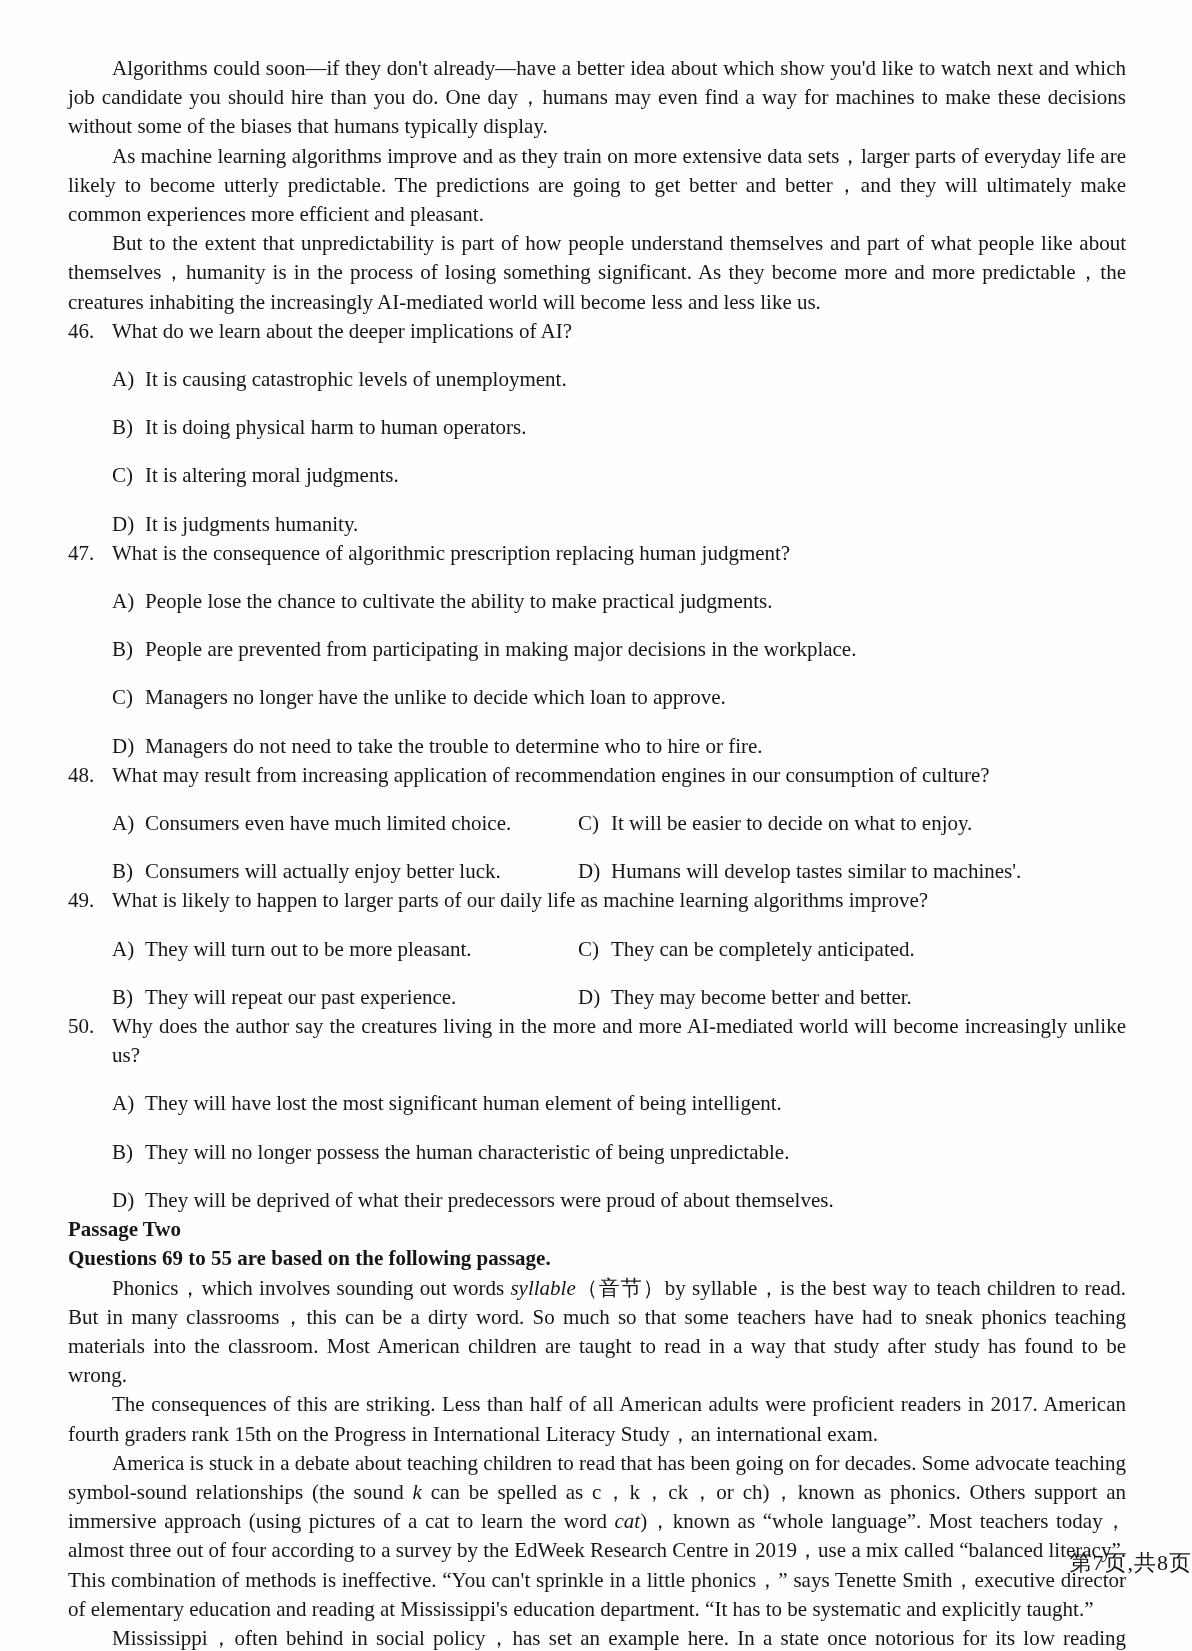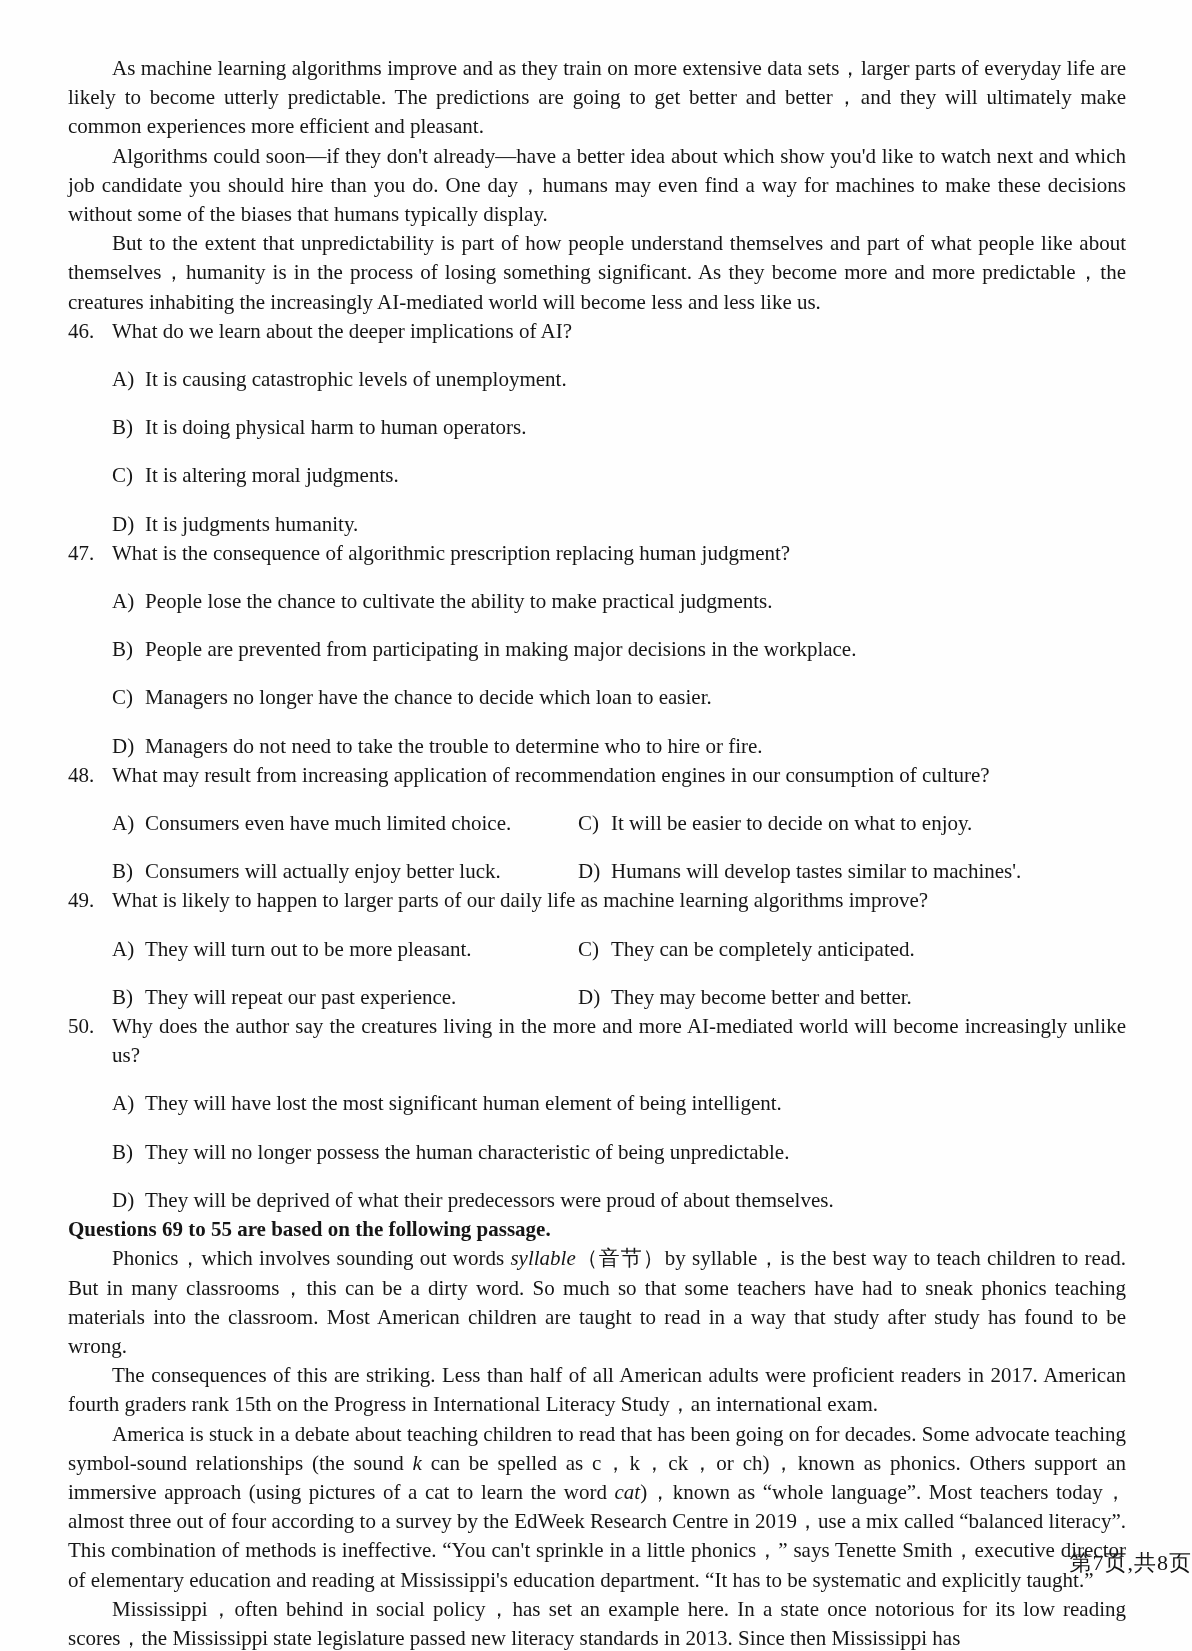--- a/index.html
+++ b/index.html
@@ -38,42 +38,42 @@
     font-size: 22px;
     letter-spacing: 1px;
   }
   i { }
 </style>
 </head>
 <body>
 
 <div class="page">
 
+  <p class="p indent">Algorithms could soon—if they don't already—have a better idea about which show you'd like to watch next and which job candidate you should hire than you do. One day，humans may even find a way for machines to make these decisions without some of the biases that humans typically display.</p>
   <p class="p indent">As machine learning algorithms improve and as they train on more extensive data sets，larger parts of everyday life are likely to become utterly predictable. The predictions are going to get better and better，and they will ultimately make common experiences more efficient and pleasant.</p>
-  <p class="p indent">Algorithms could soon—if they don't already—have a better idea about which show you'd like to watch next and which job candidate you should hire than you do. One day，humans may even find a way for machines to make these decisions without some of the biases that humans typically display.</p>
   <p class="p indent">But to the extent that unpredictability is part of how people understand themselves and part of what people like about themselves，humanity is in the process of losing something significant. As they become more and more predictable，the creatures inhabiting the increasingly AI-mediated world will become less and less like us.</p>
 
   <div class="question">
     <span class="q-num">46.</span>
     <span class="q-text">What do we learn about the deeper implications of AI?</span>
     <div class="options">
       <div class="opt"><span class="opt-label">A)</span><span>It is causing catastrophic levels of unemployment.</span></div>
       <div class="opt"><span class="opt-label">B)</span><span>It is doing physical harm to human operators.</span></div>
       <div class="opt"><span class="opt-label">C)</span><span>It is altering moral judgments.</span></div>
       <div class="opt"><span class="opt-label">D)</span><span>It is judgments humanity.</span></div>
     </div>
   </div>
 
   <div class="question">
     <span class="q-num">47.</span>
     <span class="q-text">What is the consequence of algorithmic prescription replacing human judgment?</span>
     <div class="options">
       <div class="opt"><span class="opt-label">A)</span><span>People lose the chance to cultivate the ability to make practical judgments.</span></div>
       <div class="opt"><span class="opt-label">B)</span><span>People are prevented from participating in making major decisions in the workplace.</span></div>
-      <div class="opt"><span class="opt-label">C)</span><span>Managers no longer have the chance to decide which loan to easier.</span></div>
+      <div class="opt"><span class="opt-label">C)</span><span>Managers no longer have the unlike to decide which loan to approve.</span></div>
       <div class="opt"><span class="opt-label">D)</span><span>Managers do not need to take the trouble to determine who to hire or fire.</span></div>
     </div>
   </div>
 
   <div class="question">
     <span class="q-num">48.</span>
     <span class="q-text">What may result from increasing application of recommendation engines in our consumption of culture?</span>
     <div class="options two-col">
       <div class="opt"><span class="opt-label">A)</span><span>Consumers even have much limited choice.</span></div>
       <div class="opt"><span class="opt-label">C)</span><span>It will be easier to decide on what to enjoy.</span></div>
@@ -96,20 +96,21 @@
   <div class="question">
     <span class="q-num">50.</span>
     <span class="q-text">Why does the author say the creatures living in the more and more AI-mediated world will become increasingly unlike us?</span>
     <div class="options">
       <div class="opt"><span class="opt-label">A)</span><span>They will have lost the most significant human element of being intelligent.</span></div>
       <div class="opt"><span class="opt-label">B)</span><span>They will no longer possess the human characteristic of being unpredictable.</span></div>
       <div class="opt"><span class="opt-label">D)</span><span>They will be deprived of what their predecessors were proud of about themselves.</span></div>
     </div>
   </div>
 
+  <p class="p heading">Passage Two</p>
   <p class="p heading">Questions 69 to 55 are based on the following passage.</p>
 
   <p class="p indent"><span>Phonics，which involves sounding out words </span><i>syllable</i><span>（音节）by syllable，is the best way to teach children to read. But in many classrooms，this can be a dirty word. So much so that some teachers have had to sneak phonics teaching materials into the classroom. Most American children are taught to read in a way that study after study has found to be wrong.</span></p>
 
   <p class="p indent">The consequences of this are striking. Less than half of all American adults were proficient readers in 2017. American fourth graders rank 15th on the Progress in International Literacy Study，an international exam.</p>
 
   <p class="p indent"><span>America is stuck in a debate about teaching children to read that has been going on for decades. Some advocate teaching symbol-sound relationships (the sound </span><i>k</i><span> can be spelled as c，k，ck，or ch)，known as phonics. Others support an immersive approach (using pictures of a cat to learn the word </span><i>cat</i><span>)，known as “whole language”. Most teachers today，almost three out of four according to a survey by the EdWeek Research Centre in 2019，use a mix called “balanced literacy”. This combination of methods is ineffective. “You can't sprinkle in a little phonics，” says Tenette Smith，executive director of elementary education and reading at Mississippi's education department. “It has to be systematic and explicitly taught.”</span></p>
 
   <p class="p indent">Mississippi，often behind in social policy，has set an example here. In a state once notorious for its low reading scores，the Mississippi state legislature passed new literacy standards in 2013. Since then Mississippi has</p>
 

